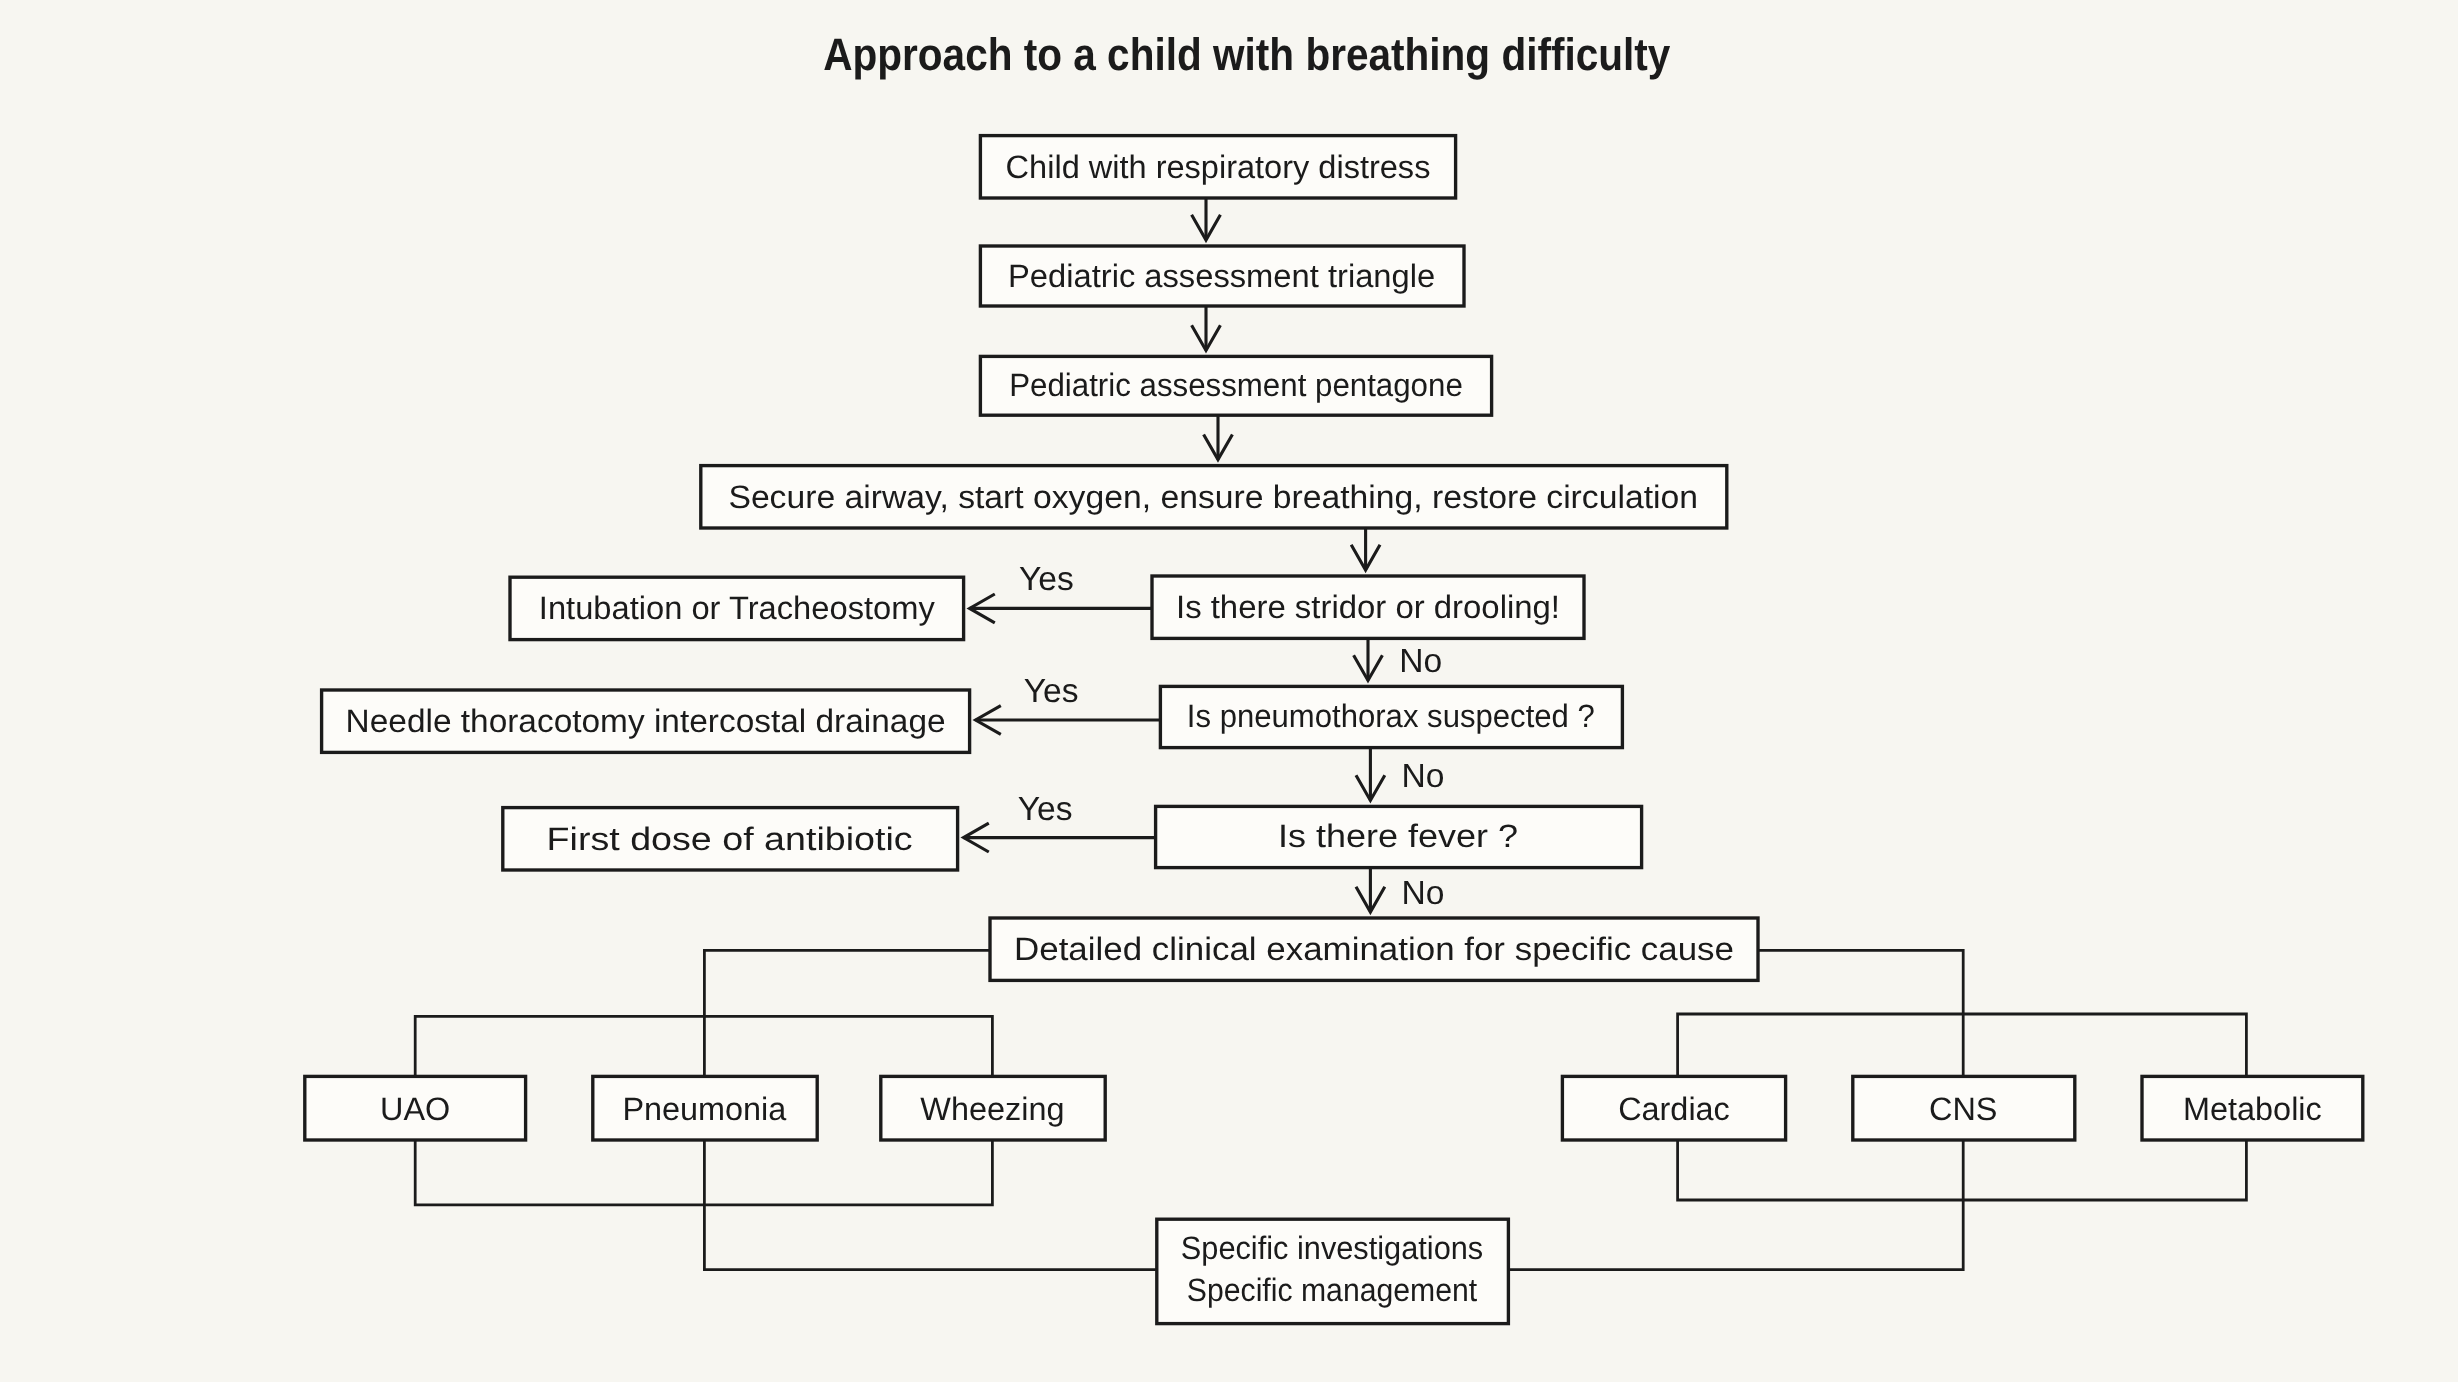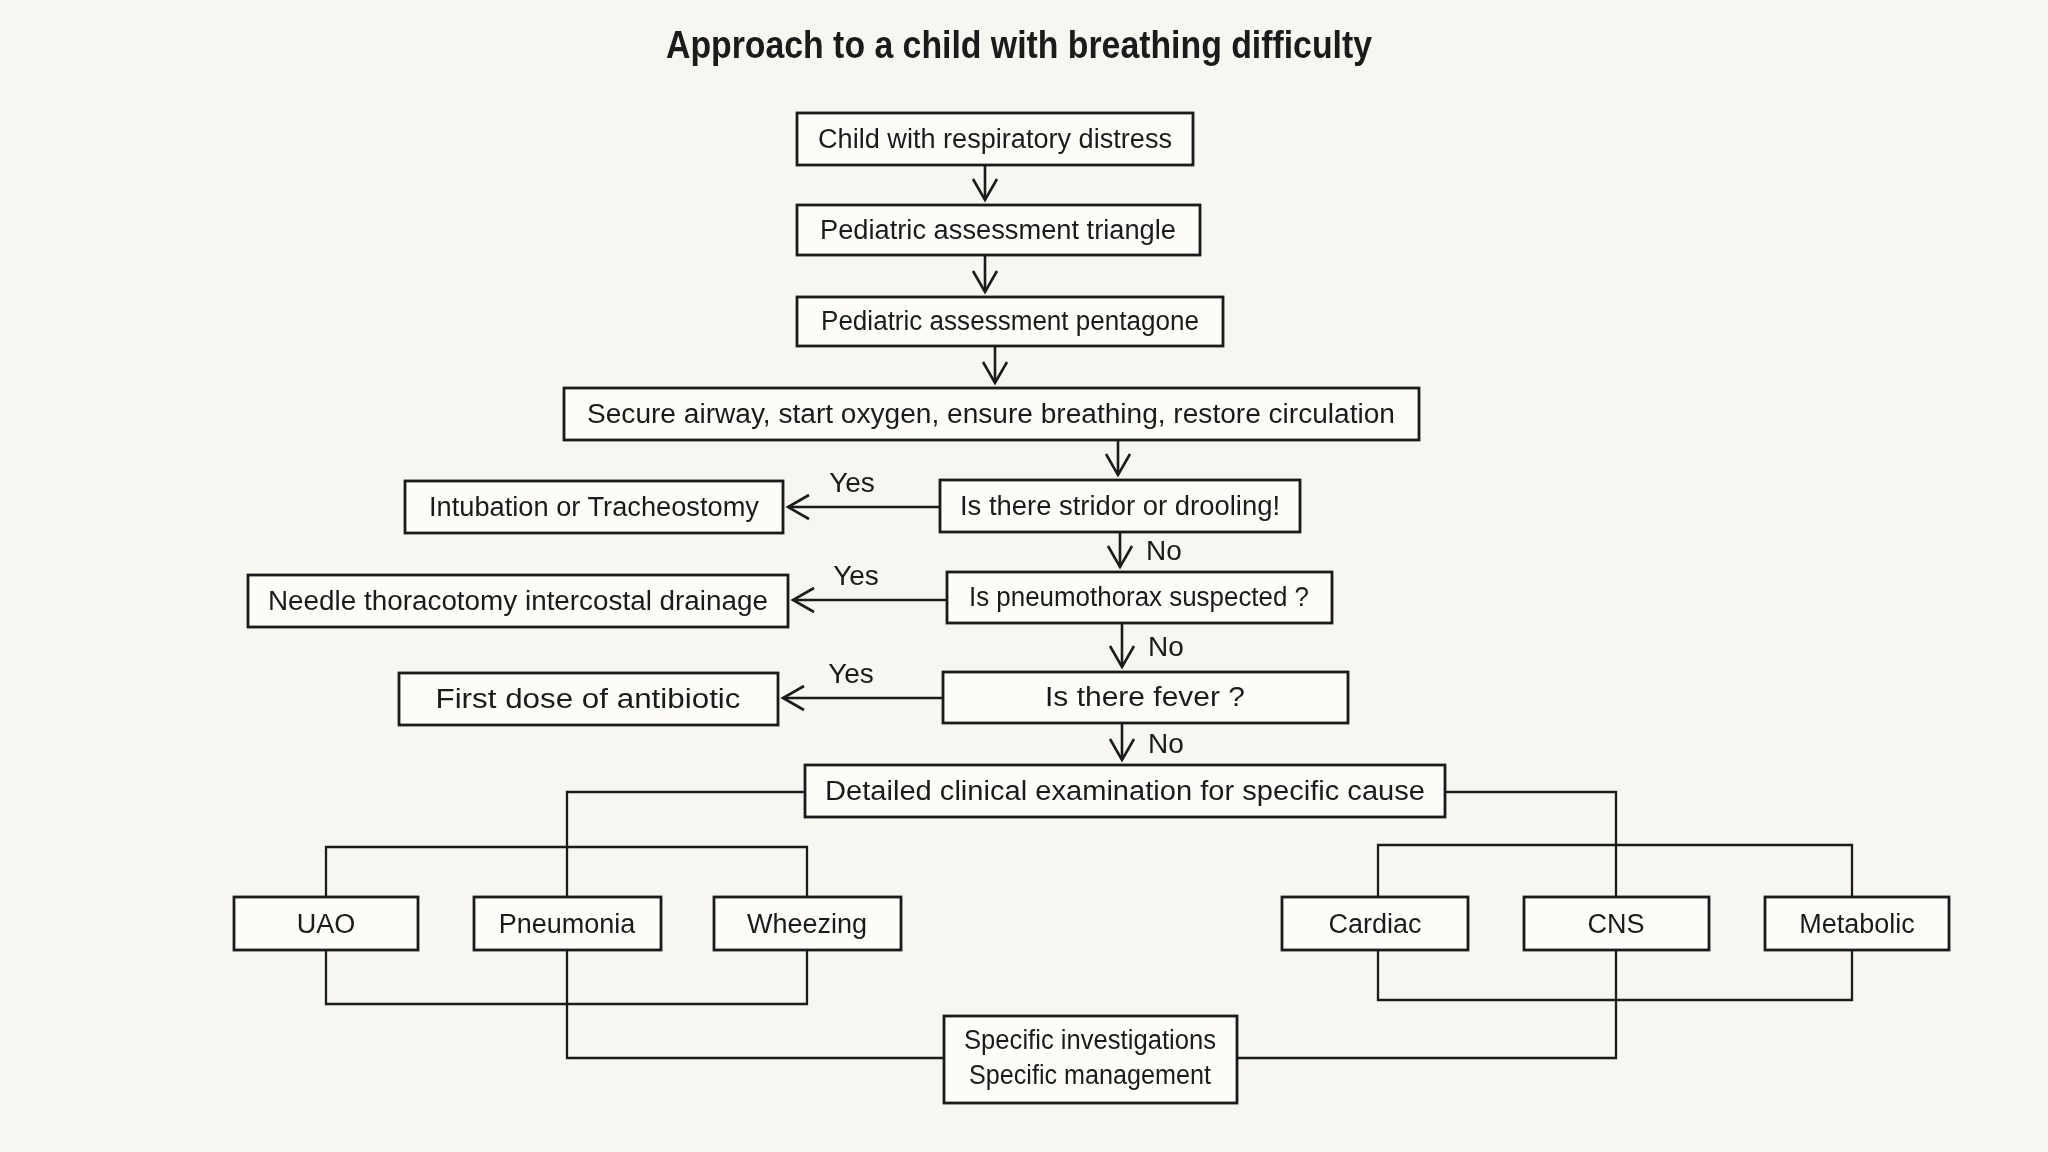--- a/index.html
+++ b/index.html
@@ -2,21 +2,21 @@
 <html style="--bg: #f7f6f1; --line: #1b1b1b; --boxfill: #fdfcf9;"><head>
 <meta charset="utf-8">
 <style>
   :root{
     --bg:#f7f6f1;
     --line:#1b1b1b;
     --boxfill:#fdfcf9;
   }
   html,body{margin:0;padding:0;}
   body{background:var(--bg);font-family:"Liberation Sans",sans-serif;}
-  .stage{position:relative;width:1953px;height:1152px;background:var(--bg);overflow:hidden;}
+  .stage{position:relative;width:1953px;height:1152px;background:var(--bg);overflow:hidden;margin-left:20px;}
   svg{display:block;}
   .title-text{
     font-family:"Liberation Sans",sans-serif;
     font-size:38px;font-weight:bold;fill:var(--line);
   }
   .node rect{fill:var(--boxfill);stroke:var(--line);stroke-width:2.8;}
   .node text{
     font-family:"Liberation Sans",sans-serif;
     font-size:27px;fill:var(--line);
   }

